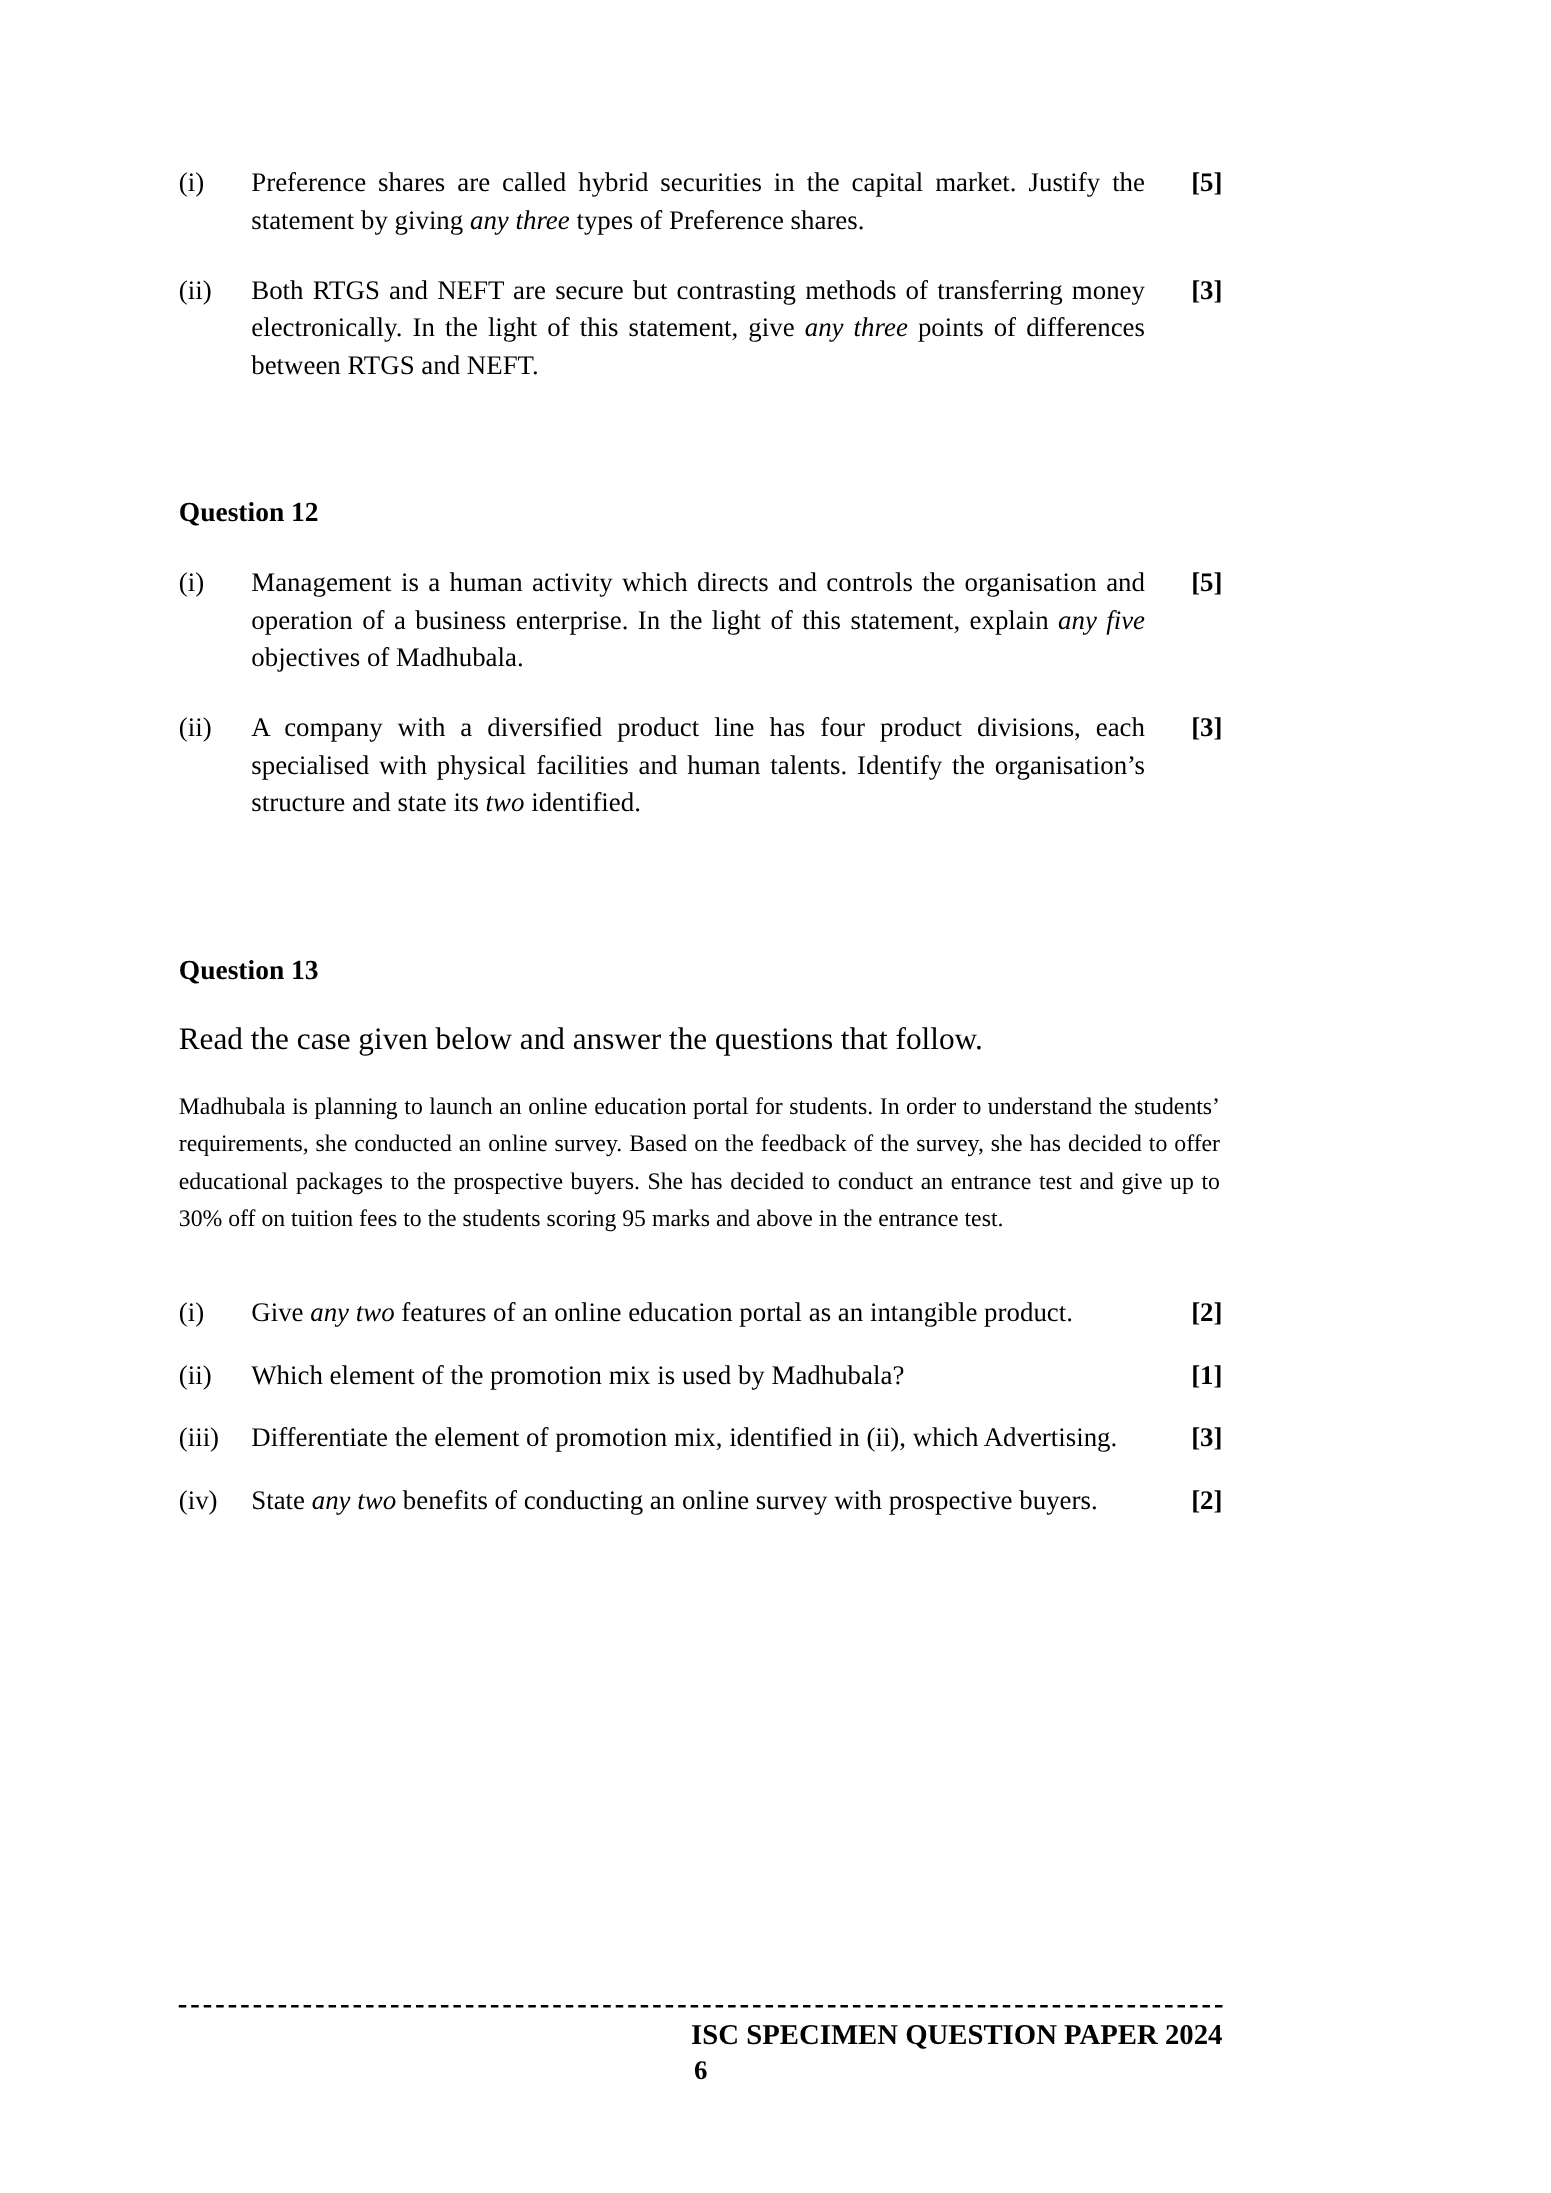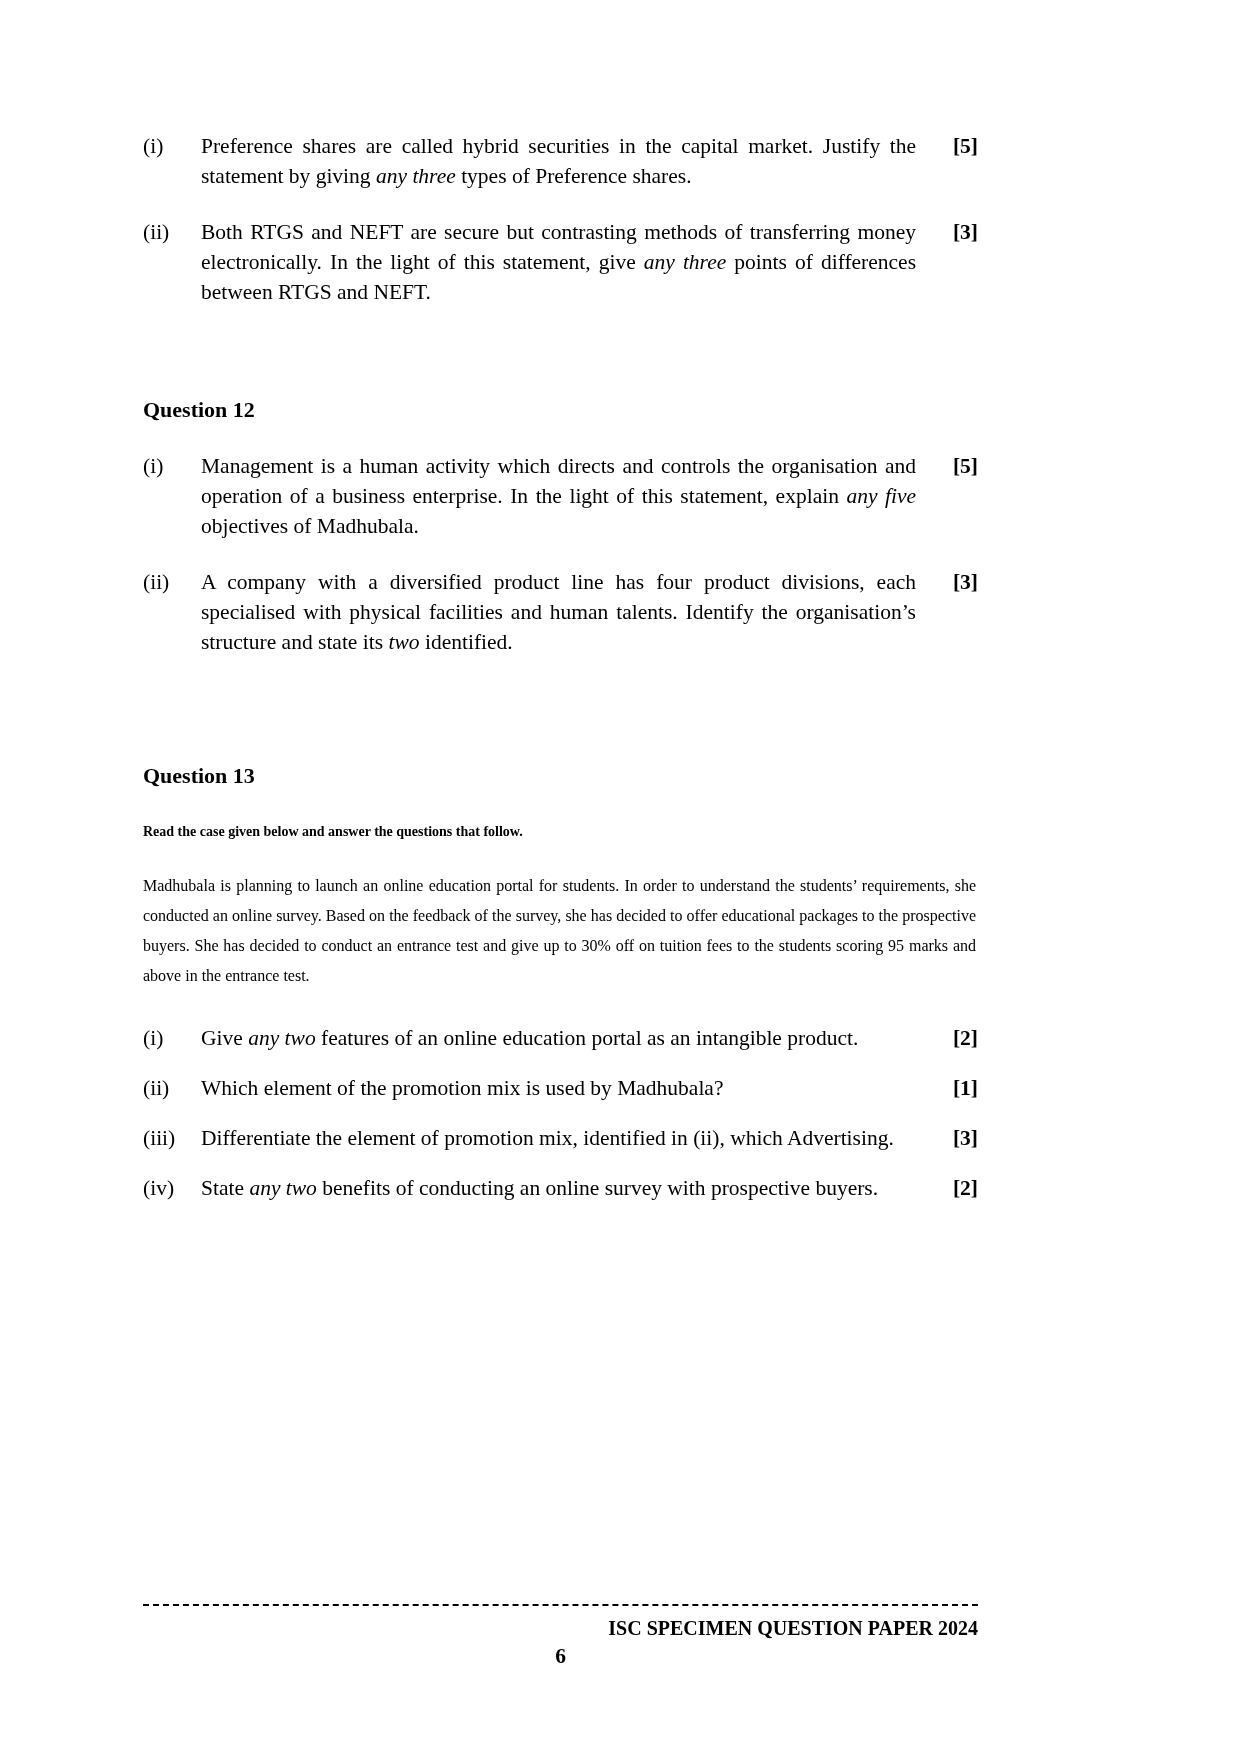--- a/index.html
+++ b/index.html
@@ -58,50 +58,50 @@
   .gap-lg { height: 62px; }
   .gap-xl { height: 78px; }
 
   .qhead {
     font-size: 22px;
     font-weight: bold;
     line-height: 30px;
     margin-bottom: 26px;
   }
   .instruction {
-    font-size: 14px;
-    font-weight: bold;
+    font-size: 25px;
+    font-weight: normal;
     line-height: 30px;
     margin-bottom: 24px;
   }
   .case-para {
-    font-size: 16px;
+    font-size: 19px;
     line-height: 30px;
     text-align: justify;
     text-justify: inter-word;
-    margin-bottom: 32px;
+    margin-bottom: 44px;
     padding-right: 2px;
   }
   em { }
 
   
   .footer {
     position: absolute;
     left: 143px;
     top: 1604px;
     width: 835px;
   }
   .dashline {
     height: 0;
     border-top: 2.5px dashed #000000;
     width: 100%;
   }
   .footer-title {
     text-align: right;
-    font-size: 20px;
+    font-size: 23px;
     font-weight: bold;
     line-height: 30px;
     margin-top: 7px;
   }
   .footer-page {
     text-align: center;
     font-size: 21.5px;
     font-weight: bold;
     line-height: 26px;
   }

